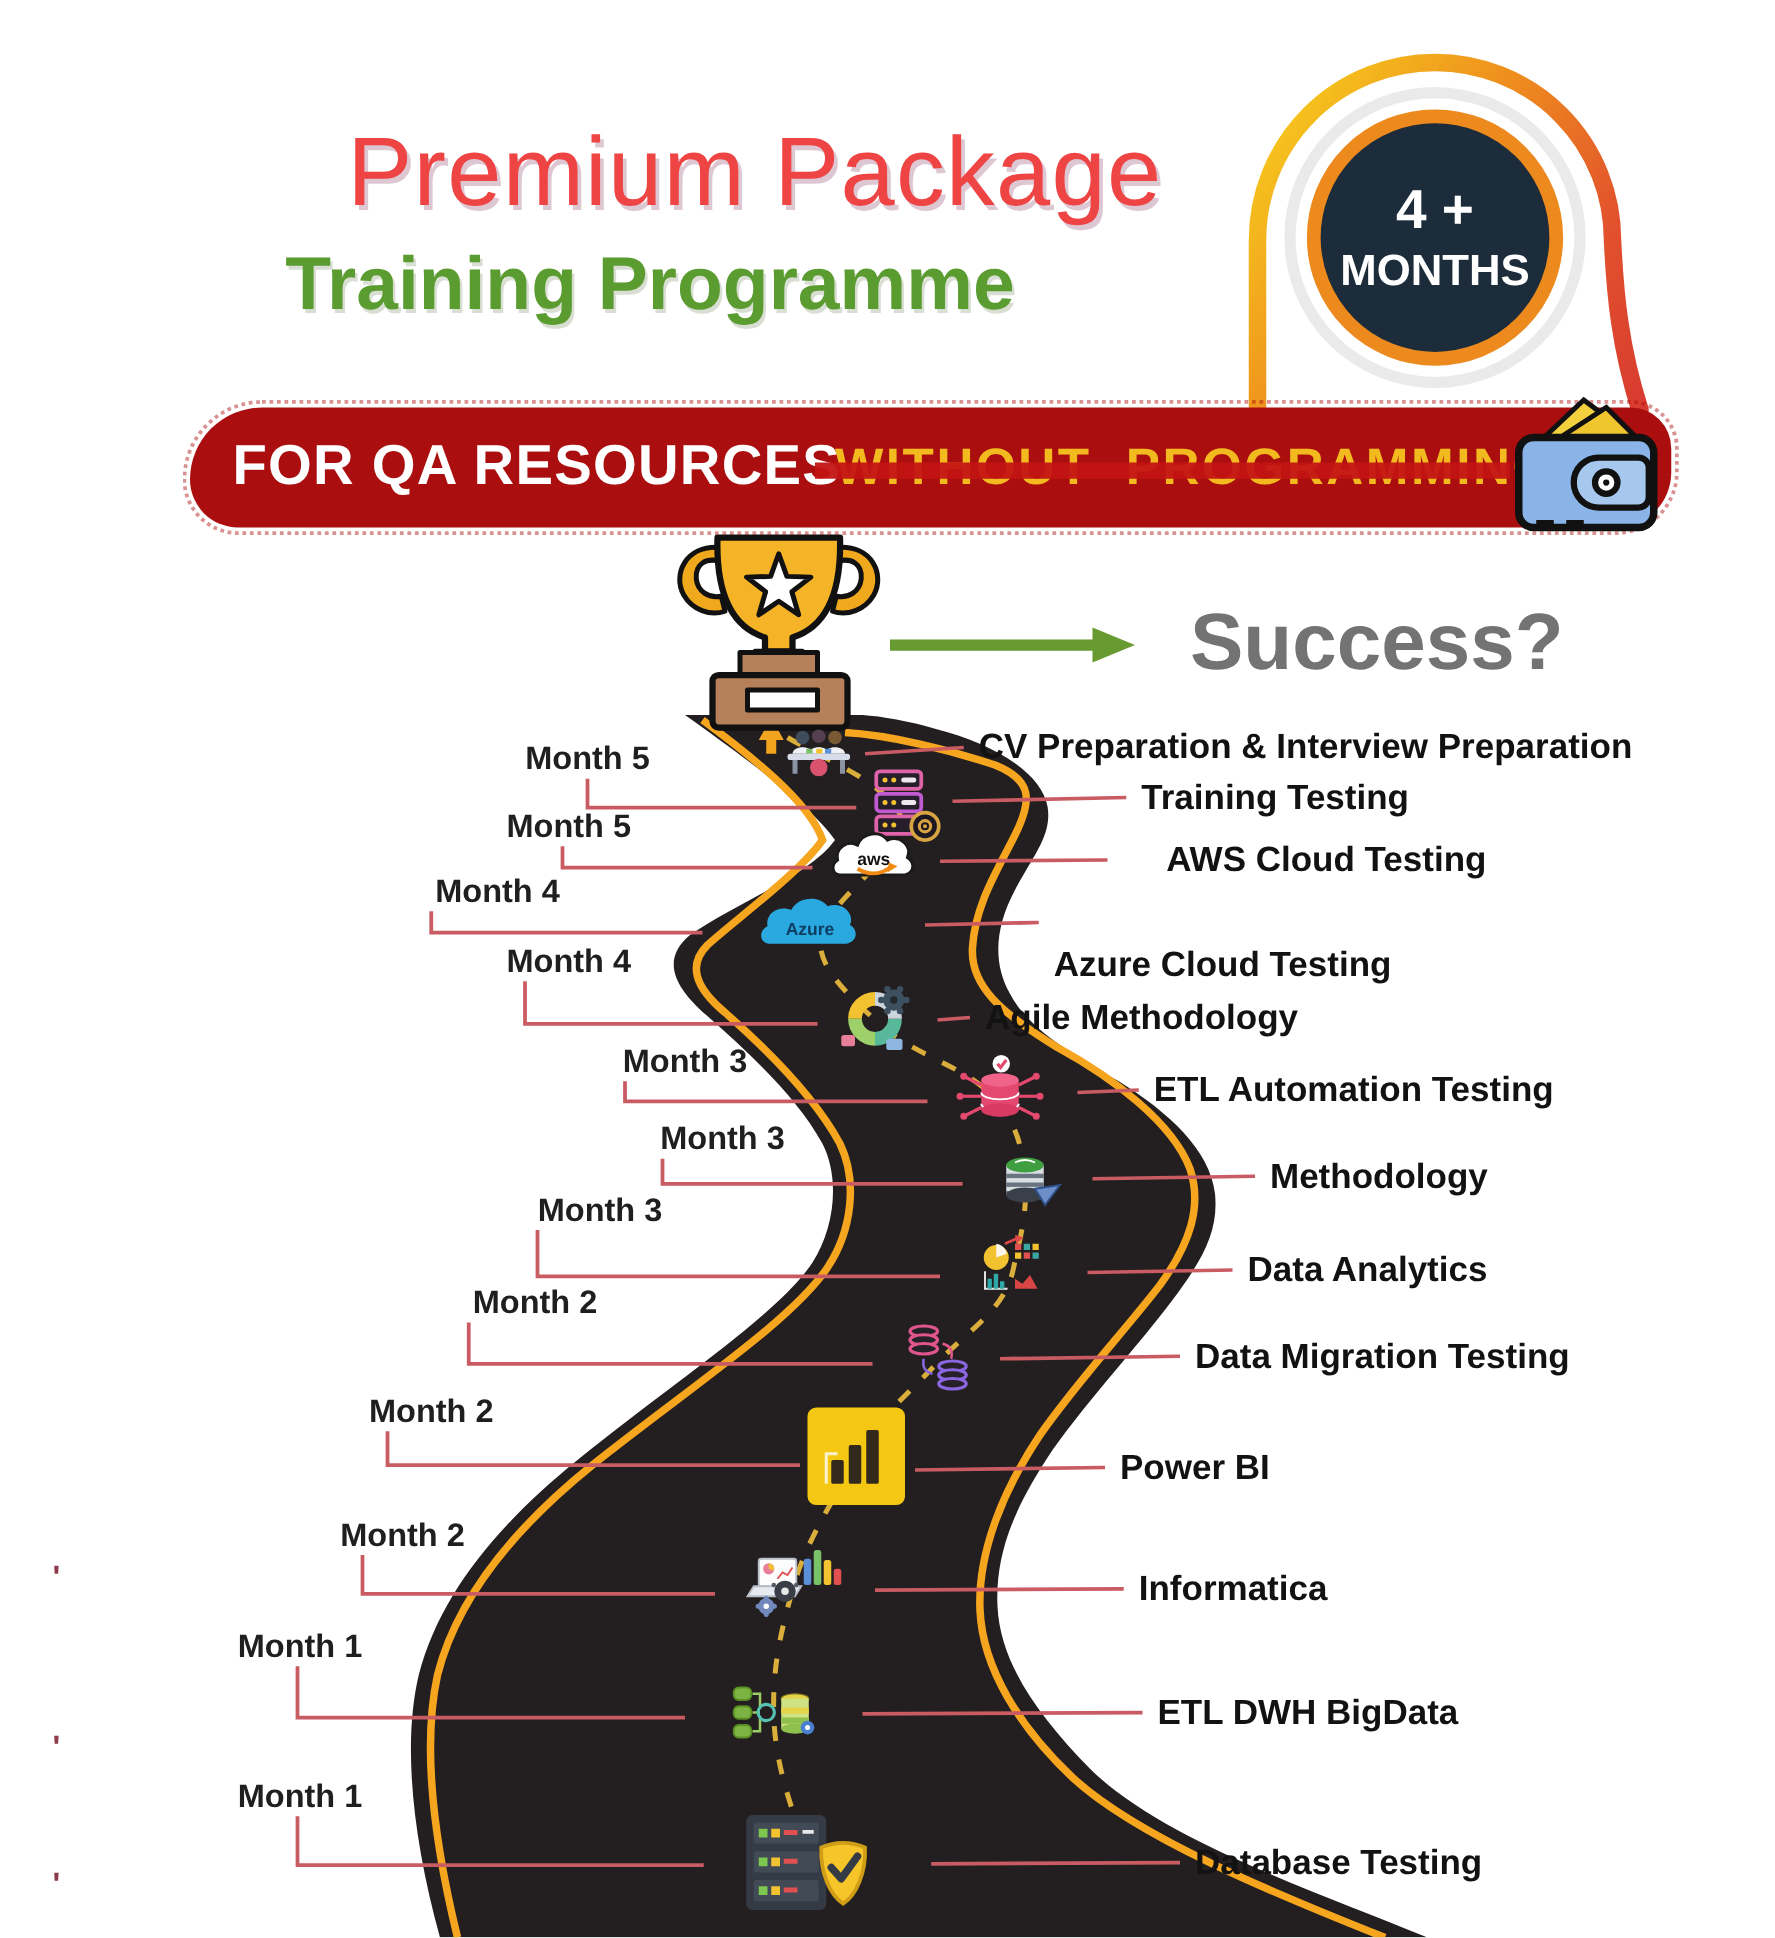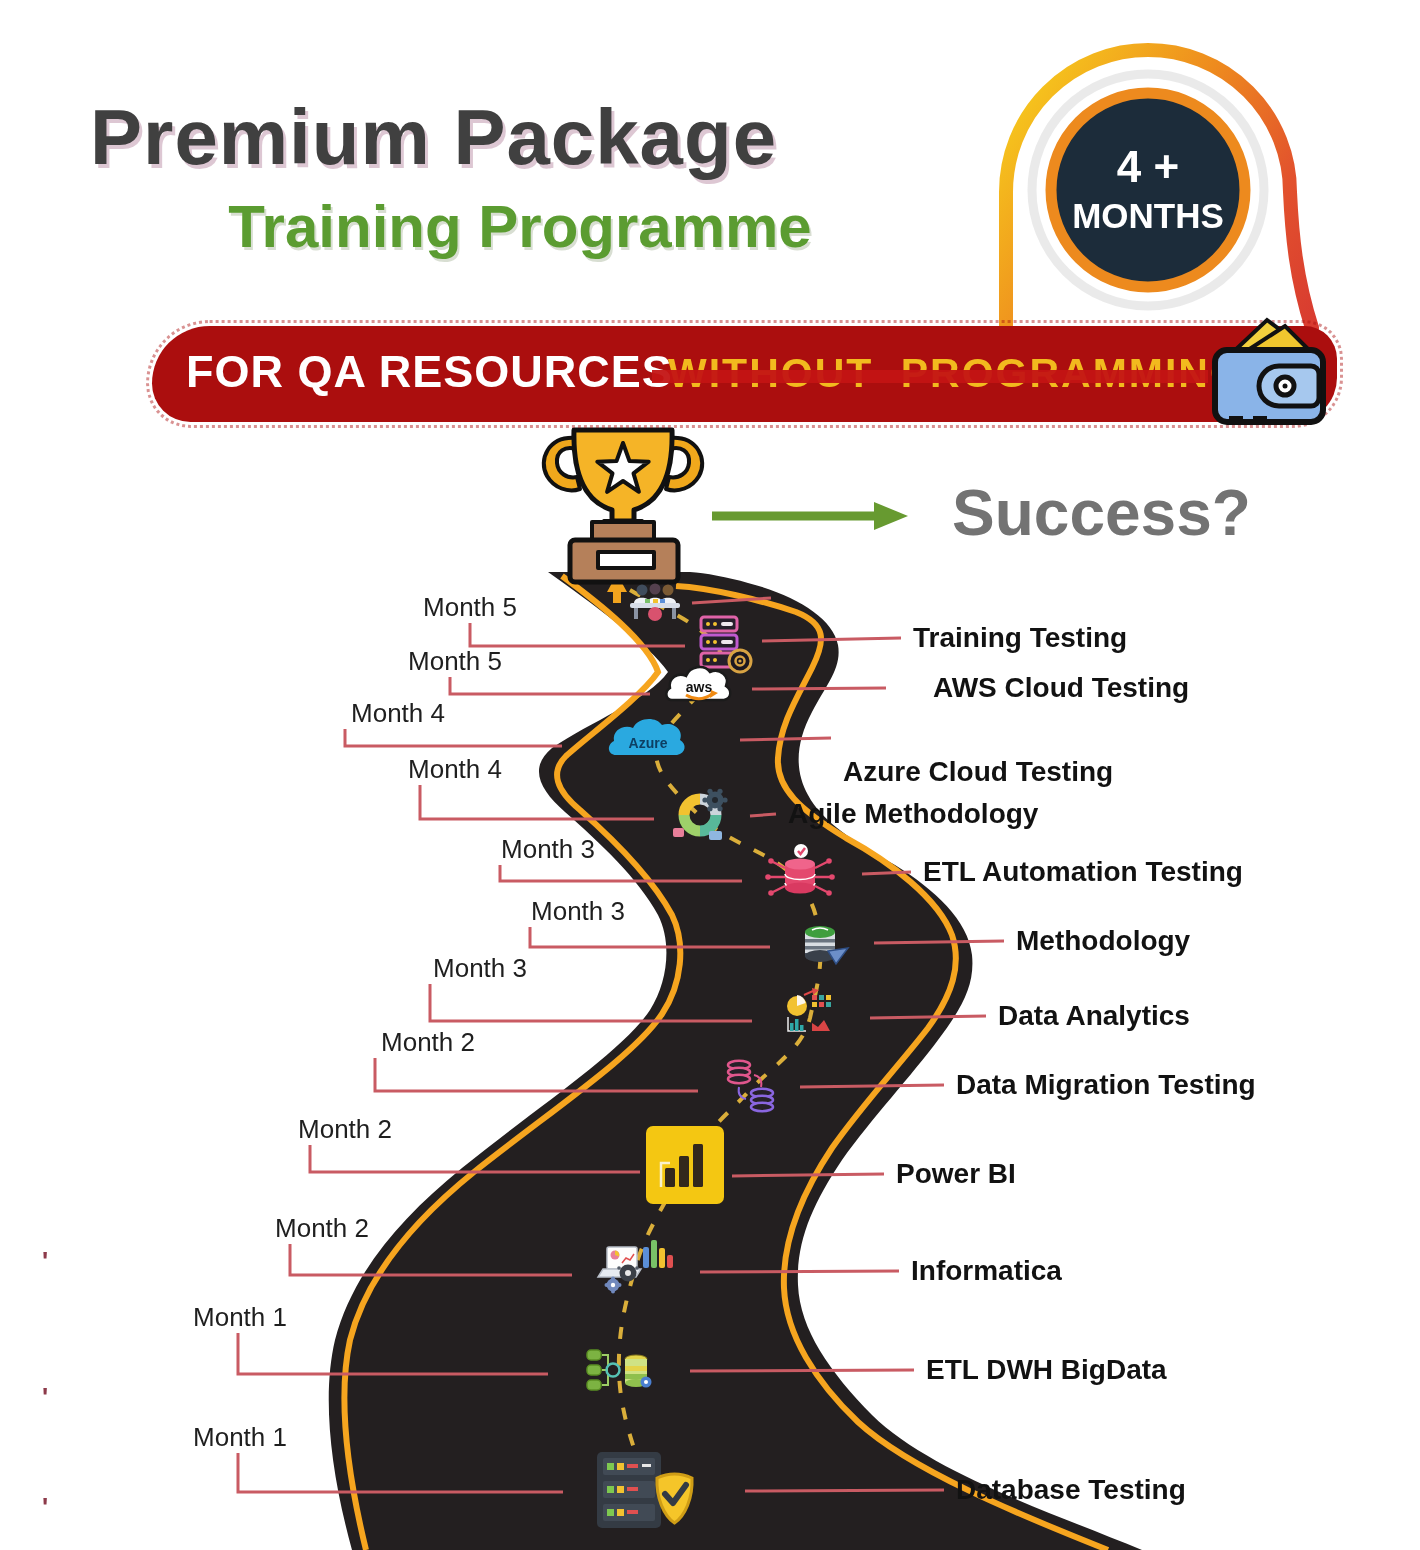--- a/index.html
+++ b/index.html
@@ -1,33 +1,33 @@
 <!DOCTYPE html>
 <html><head>
 <meta charset="utf-8">
 <style>
   html,body{margin:0;padding:0;background:#fff;}
   #canvas{position:relative;width:1420px;height:1550px;background:#fff;overflow:hidden;
           font-family:"Liberation Sans","DejaVu Sans",sans-serif;}
   #road-svg{position:absolute;left:0;top:0;width:1420px;height:1550px;}
   .abs{position:absolute;}
-  .page-title{left:90px;top:92px;width:840px;text-align:left;font-size:78px;font-weight:700;
-              letter-spacing:1px;color:#404040;text-shadow:3px 4px 0 rgba(120,30,80,.25);white-space:nowrap;}
+  .page-title{left:90px;top:92px;width:840px;text-align:right;font-size:78px;font-weight:400;
+              letter-spacing:1px;color:#ef4444;text-shadow:3px 4px 0 rgba(120,30,80,.25);white-space:nowrap;}
   .page-subtitle{left:120px;top:192px;width:800px;text-align:center;font-size:60px;font-weight:800;
               color:#5B9C31;text-shadow:2px 3px 0 rgba(60,90,30,.2);white-space:nowrap;}
   .banner{left:152px;top:326px;width:1185px;height:96px;background:#AB0E0E;
           border-radius:60px 34px 46px 40px;outline:3px dotted rgba(171,14,14,.45);outline-offset:3px;}
   .banner-left{position:absolute;left:34px;top:20px;font-size:45px;font-weight:800;color:#ffffff;
                letter-spacing:1px;white-space:nowrap;}
   .banner-right{position:absolute;left:516px;top:24px;font-size:41px;font-weight:800;color:#F2BA1E;
                letter-spacing:2px;word-spacing:14px;white-space:nowrap;}
   .banner-strike{position:absolute;left:500px;top:44px;width:556px;height:13px;background:#C31414;opacity:.95;}
   .wallet{position:absolute;right:-4px;top:-16px;}
   .success-label{left:952px;top:476px;font-size:64px;font-weight:800;color:#737373;white-space:nowrap;}
-  .month-label{font-size:26px;font-weight:400;color:#1f1f1f;transform:translate(-50%,-50%);white-space:nowrap;}
+  .month-label{font-size:26px;font-weight:700;color:#1f1f1f;transform:translate(-50%,-50%);white-space:nowrap;}
   .topic-label{font-size:28px;font-weight:700;color:#121212;transform:translateY(-50%);white-space:nowrap;}
   .speck{font-size:26px;font-weight:700;color:#8d3a4a;}
 </style>
 </head>
 <body>
 
 <div id="canvas">
 
   <svg id="road-svg" viewBox="0 0 1420 1550">
     <defs>
@@ -387,20 +387,21 @@
   <div class="abs month-label" style="left:455px;top:769px">Month 4</div>
   <div class="abs month-label" style="left:548px;top:849px">Month 3</div>
   <div class="abs month-label" style="left:578px;top:911px">Month 3</div>
   <div class="abs month-label" style="left:480px;top:968px">Month 3</div>
   <div class="abs month-label" style="left:428px;top:1042px">Month 2</div>
   <div class="abs month-label" style="left:345px;top:1129px">Month 2</div>
   <div class="abs month-label" style="left:322px;top:1228px">Month 2</div>
   <div class="abs month-label" style="left:240px;top:1317px">Month 1</div>
   <div class="abs month-label" style="left:240px;top:1437px">Month 1</div>
 
+  <div class="abs topic-label" style="left:783px;top:597px">CV Preparation &amp; Interview Preparation</div>
   <div class="abs topic-label" style="left:913px;top:638px">Training Testing</div>
   <div class="abs topic-label" style="left:933px;top:688px">AWS Cloud Testing</div>
   <div class="abs topic-label" style="left:843px;top:772px">Azure Cloud Testing</div>
   <div class="abs topic-label" style="left:788px;top:814px">Agile Methodology</div>
   <div class="abs topic-label" style="left:923px;top:872px">ETL Automation Testing</div>
   <div class="abs topic-label" style="left:1016px;top:941px">Methodology</div>
   <div class="abs topic-label" style="left:998px;top:1016px">Data Analytics</div>
   <div class="abs topic-label" style="left:956px;top:1085px">Data Migration Testing</div>
   <div class="abs topic-label" style="left:896px;top:1174px">Power BI</div>
   <div class="abs topic-label" style="left:911px;top:1271px">Informatica</div>

